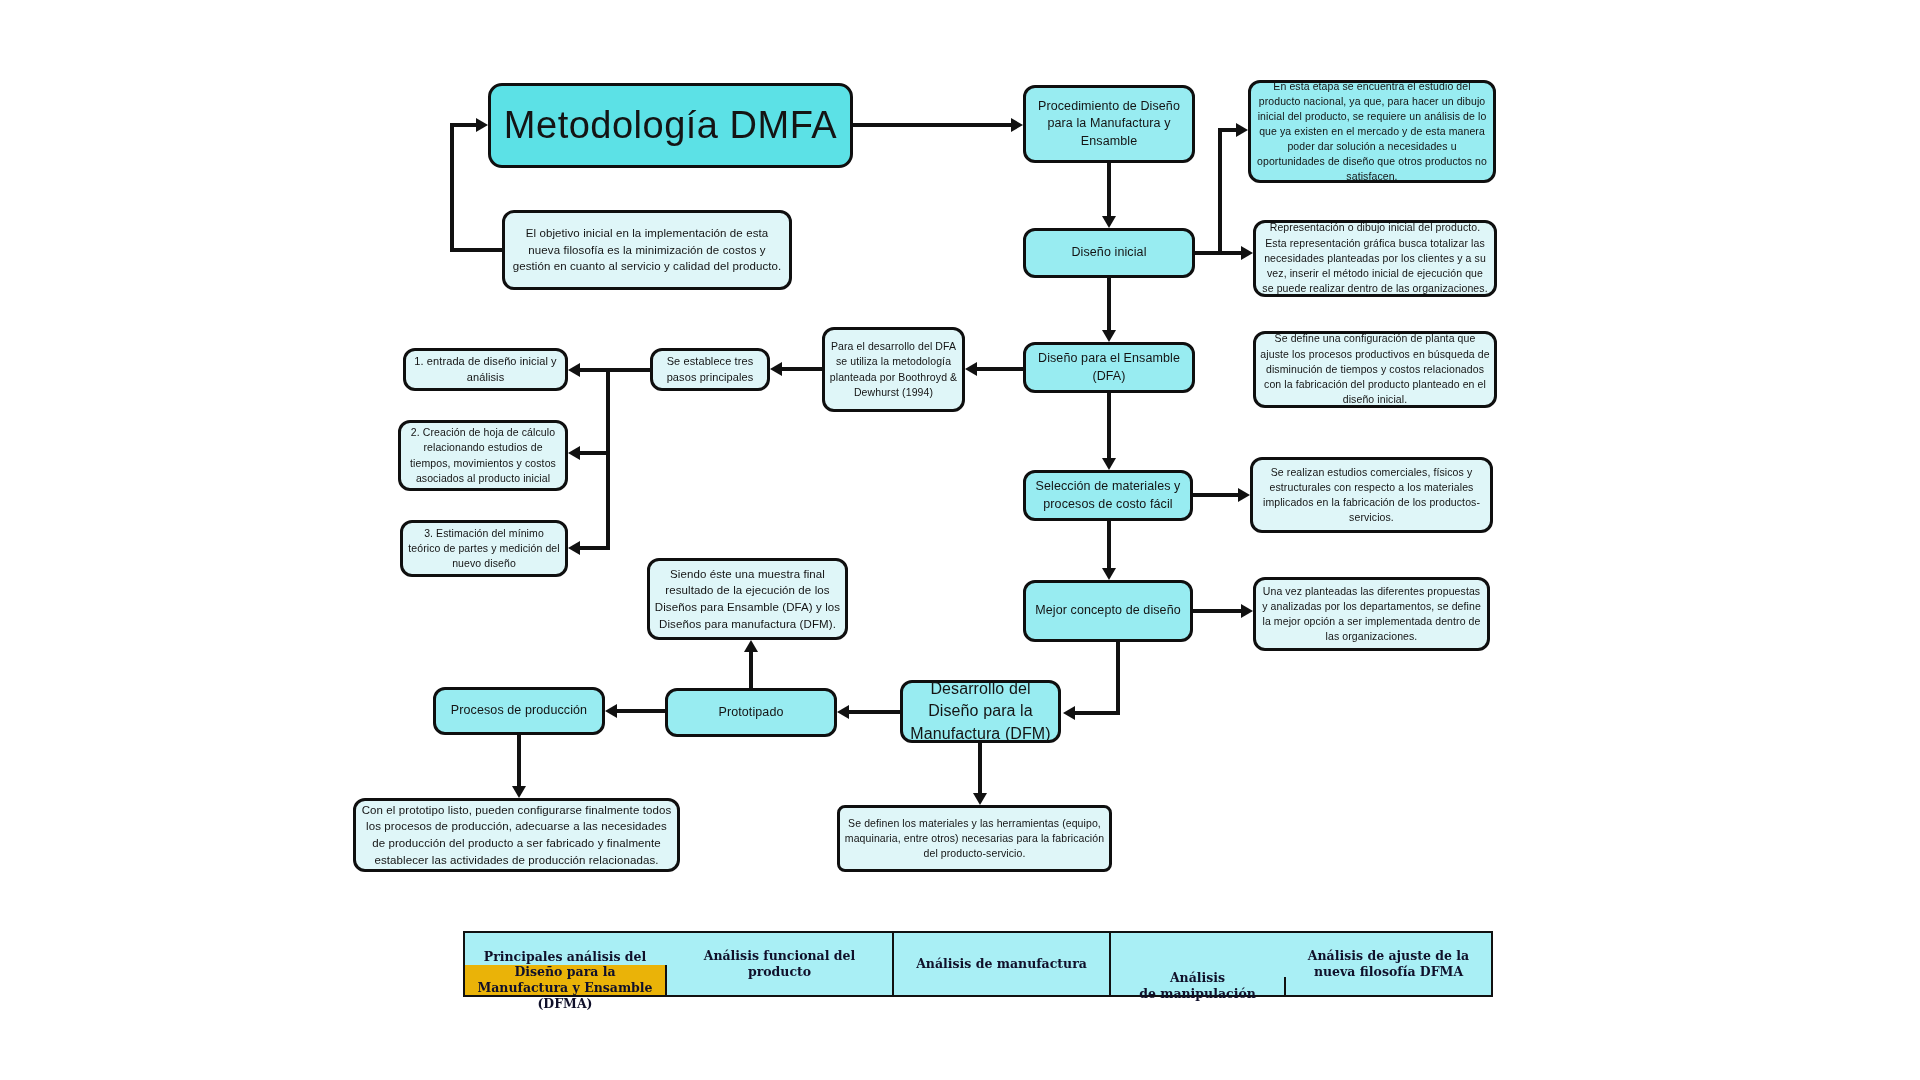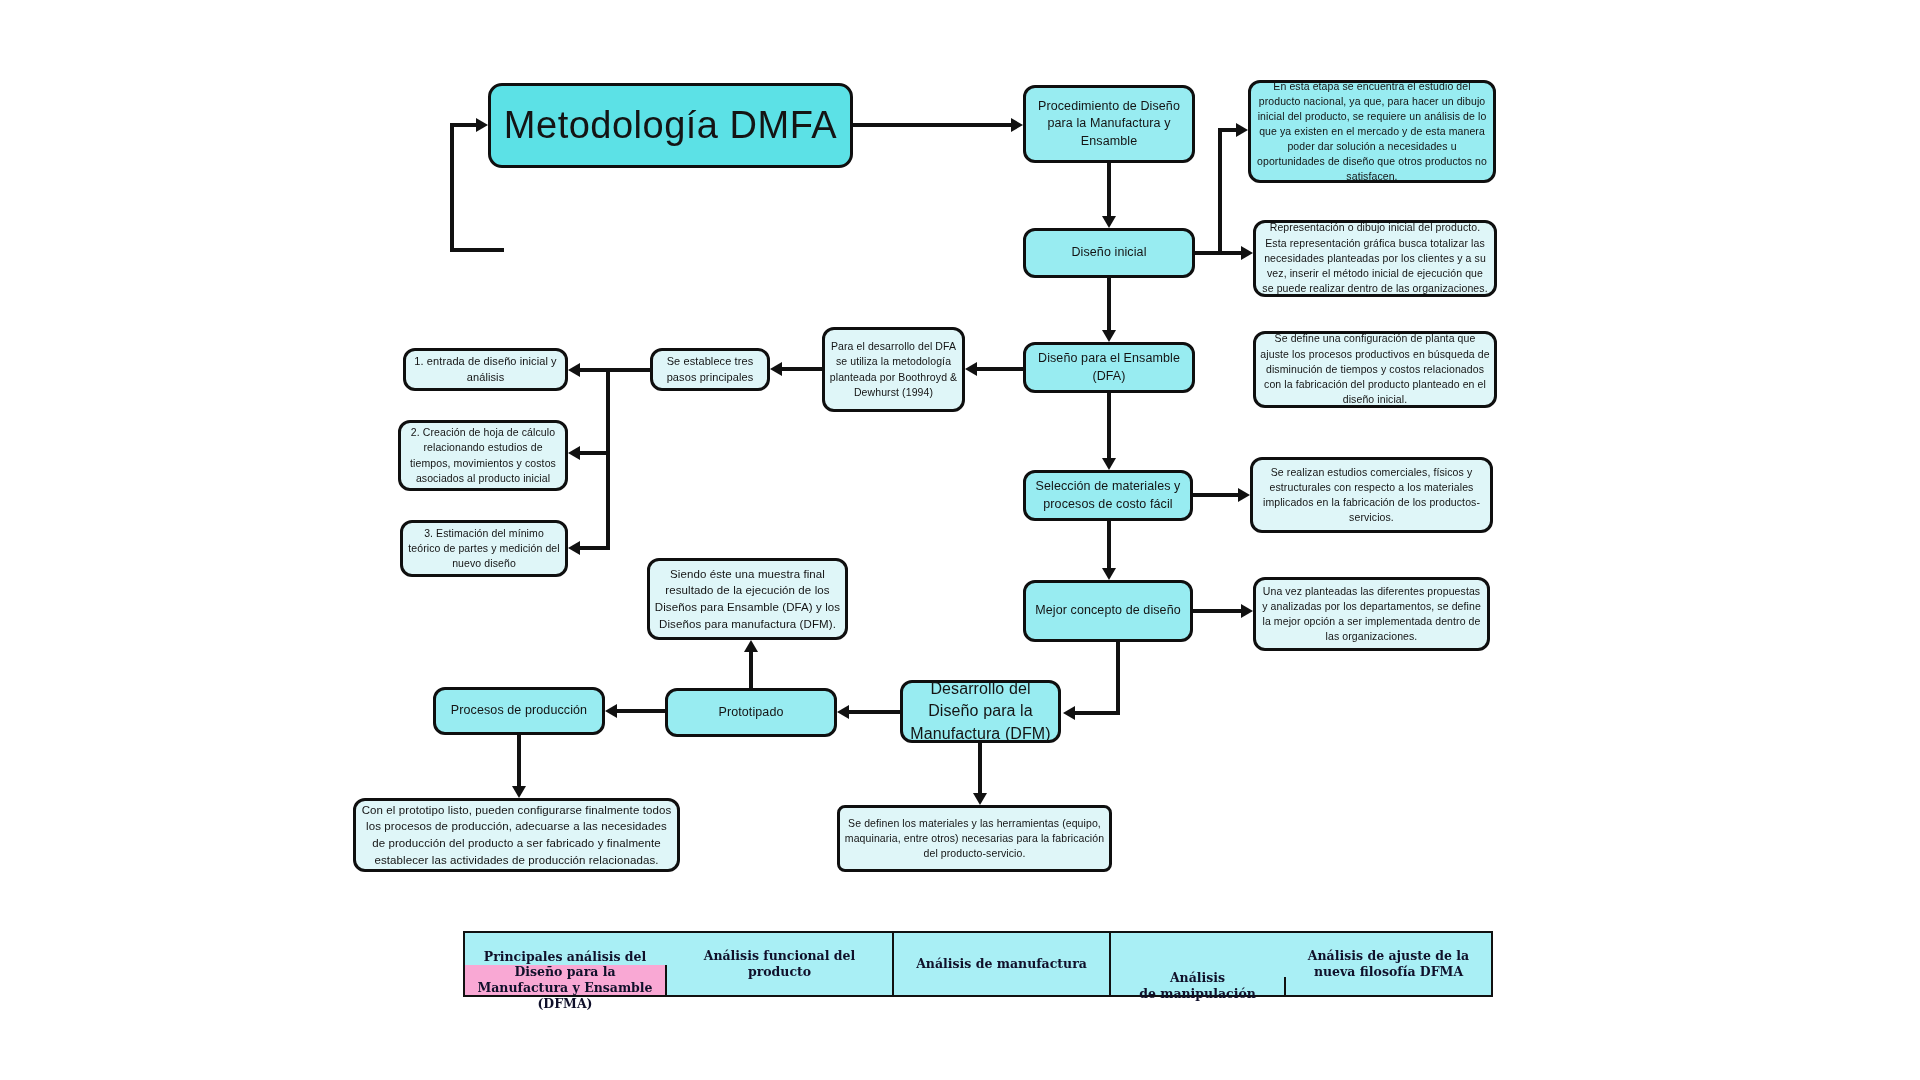--- a/index.html
+++ b/index.html
@@ -32,29 +32,30 @@
     border:2.5px solid #111111; box-sizing:border-box; background:#a9eff5;
   }
   .tcell {
     box-sizing:border-box; border-right:2.5px solid #111111;
     display:flex; align-items:center; justify-content:center; text-align:center;
     font-family:"DejaVu Serif","Liberation Serif",serif; font-weight:700;
     font-size:12.5px; line-height:1.25; color:#10102a; padding:2px 4px;
     background:#a9eff5; white-space:pre-line;
   }
   .tcell:last-child { border-right:none; }
-  .tcell.first { background:#f9a8d4;margin-top:32px; }
+  .tcell.first { background:#eab308;margin-top:32px; }
 </style>
 </head>
 <body>
 
 <div class="canvas">
 
   <div class="node cyan-strong title-node" style="left:488px;top:83px;width:365px;height:85px;">Metodología DMFA</div>
 
+  <div class="node pale pale-lg" style="left:502px;top:210px;width:290px;height:80px;">El objetivo inicial en la implementación de esta nueva filosofía es la minimización de costos y gestión en cuanto al servicio y calidad del producto.</div>
 
   <div class="node cyan" style="left:1023px;top:85px;width:172px;height:78px;">Procedimiento de Diseño para la Manufactura y Ensamble</div>
 
   <div class="node cyan" style="left:1248px;top:80px;width:248px;height:103px;font-size:10.5px;font-weight:400;line-height:1.42;">En esta etapa se encuentra el estudio del producto nacional, ya que, para hacer un dibujo inicial del producto, se requiere un análisis de lo que ya existen en el mercado y de esta manera poder dar solución a necesidades u oportunidades de diseño que otros productos no satisfacen.</div>
 
   <div class="node cyan" style="left:1023px;top:228px;width:172px;height:50px;">Diseño inicial</div>
 
   <div class="node pale" style="left:1253px;top:220px;width:244px;height:77px;">Representación o dibujo inicial del producto. Esta representación gráfica busca totalizar las necesidades planteadas por los clientes y a su vez, inserir el método inicial de ejecución que se puede realizar dentro de las organizaciones.</div>
 
   <div class="node cyan" style="left:1023px;top:342px;width:172px;height:51px;">Diseño para el Ensamble (DFA)</div>

